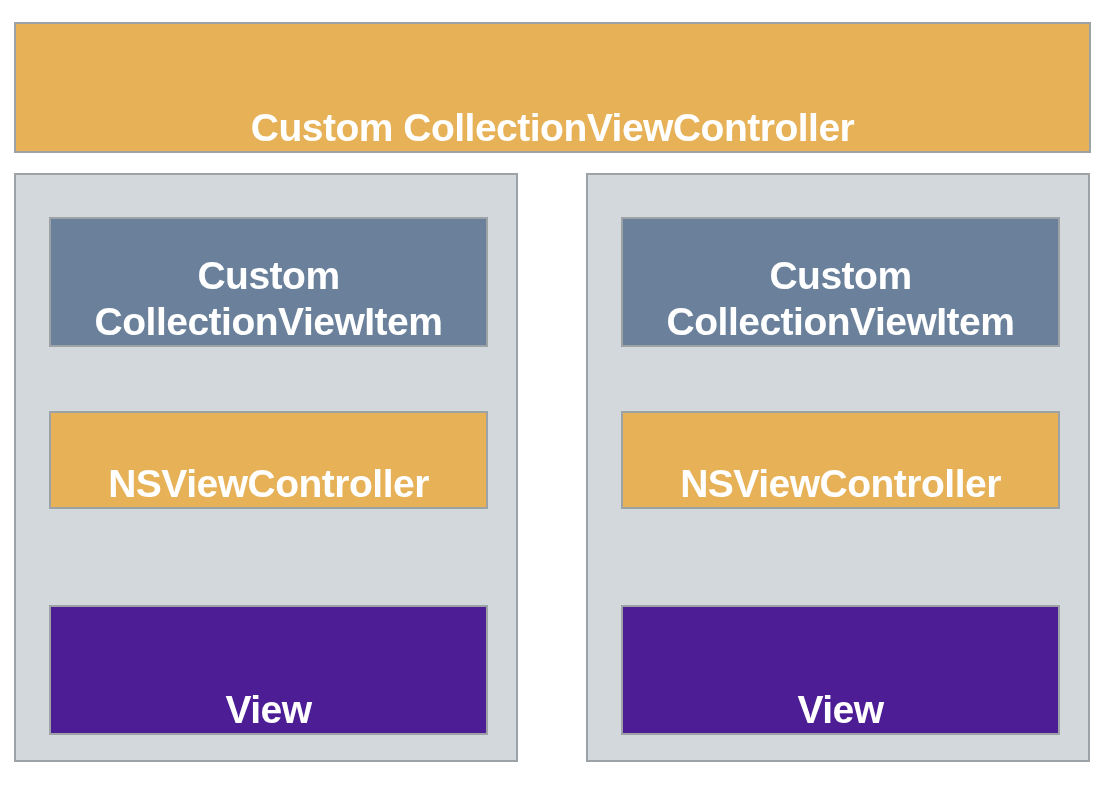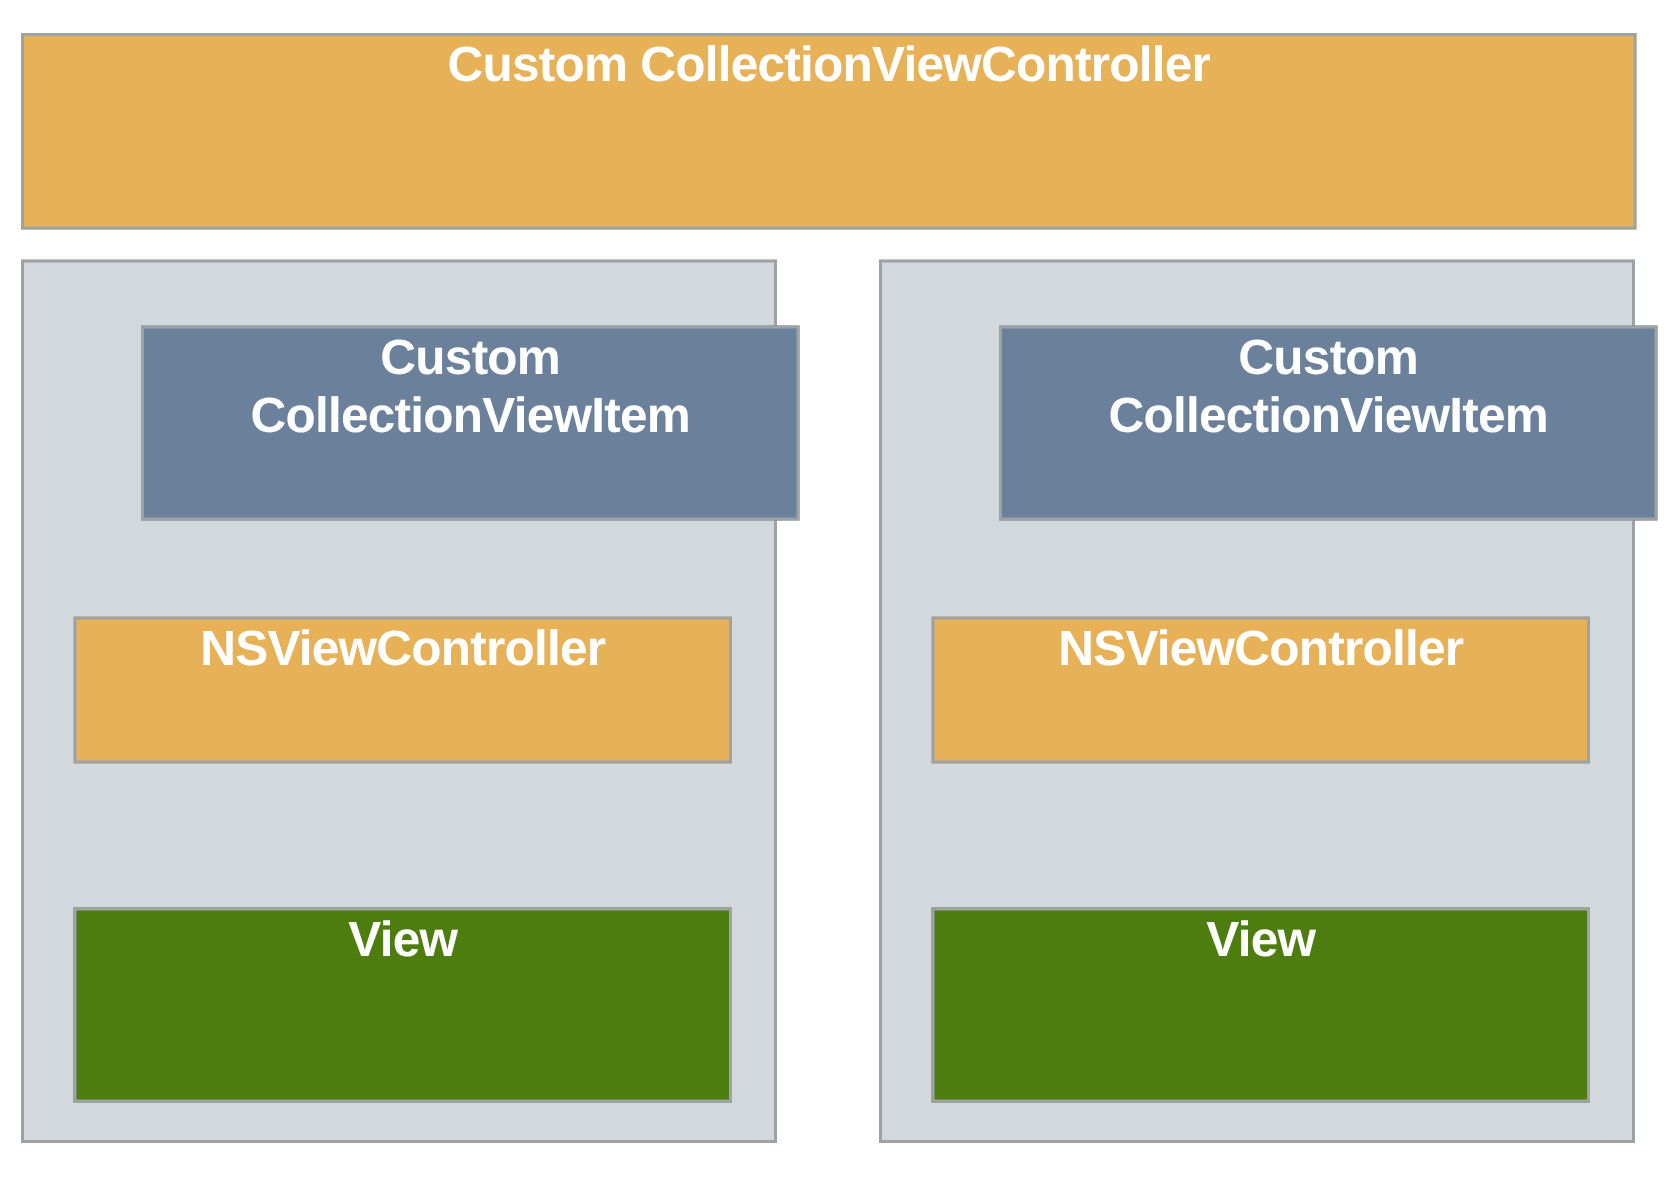--- a/index.html
+++ b/index.html
@@ -16,26 +16,26 @@
     width: 1118px;
     height: 792px;
     background: #ffffff;
     overflow: hidden;
   }
   .node {
     position: absolute;
     box-sizing: border-box;
     border: 2px solid #9da2a6;
     display: flex;
-    align-items: flex-start;
+    align-items: flex-end;
     justify-content: center;
     text-align: center;
     color: #ffffff;
     font-weight: bold;
-    font-size: 33px;
+    font-size: 39px;
     letter-spacing: -0.5px;
     line-height: 1.18;
   }
   .banner {
     left: 14px;
     top: 22px;
     width: 1077px;
     height: 131px;
     background: #e6b157;
   }
@@ -47,23 +47,23 @@
     box-sizing: border-box;
     border: 2px solid #9da2a6;
     background: #d2d8db;
   }
   .container.left  { left: 14px;  }
   .container.right { left: 586px; }
   .inner {
     left: 33px;
     width: 439px;
   }
-  .box-item { top: 42px;  height: 130px; background: #6a809b; margin-left: 45px; }
+  .box-item { top: 42px;  height: 130px; background: #6a809b; }
   .box-vc   { top: 236px; height: 98px; background: #e6b157; }
-  .box-view { top: 430px; height: 130px; background: #4d7c0f; }
+  .box-view { top: 430px; height: 130px; background: #4c1d95; }
   .label { display: block; padding: 0 10px; }
 </style>
 </head>
 <body>
 
 <div class="canvas">
 
   <div class="node banner">
     <span class="label">Custom CollectionViewController</span>
   </div>

